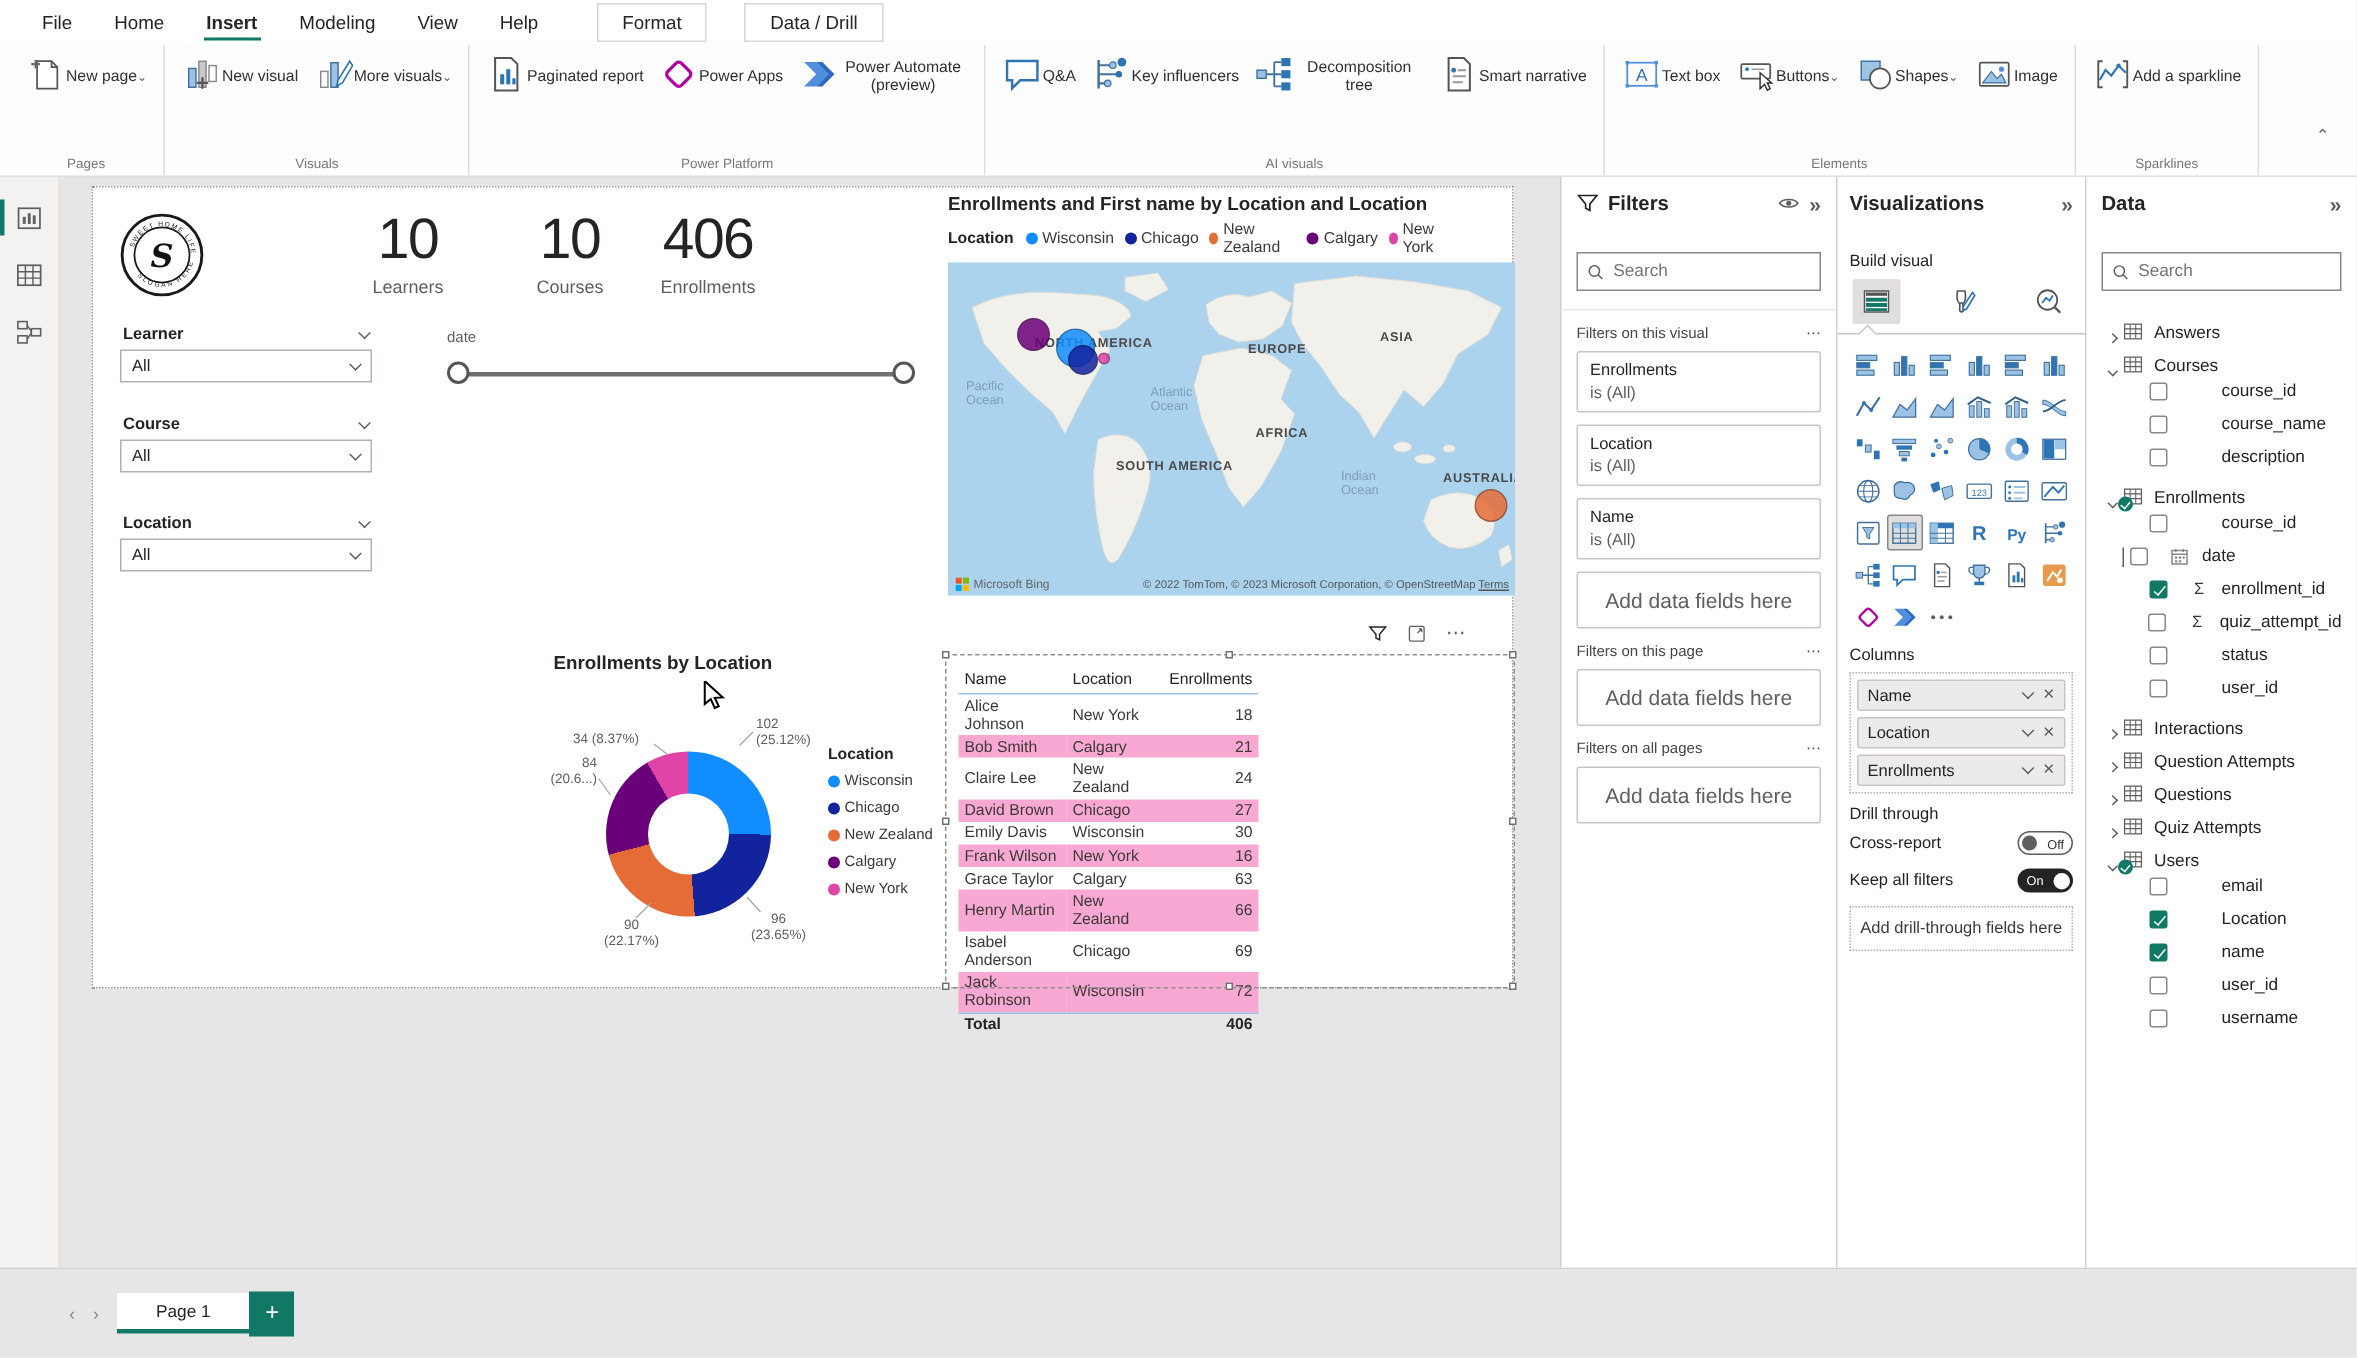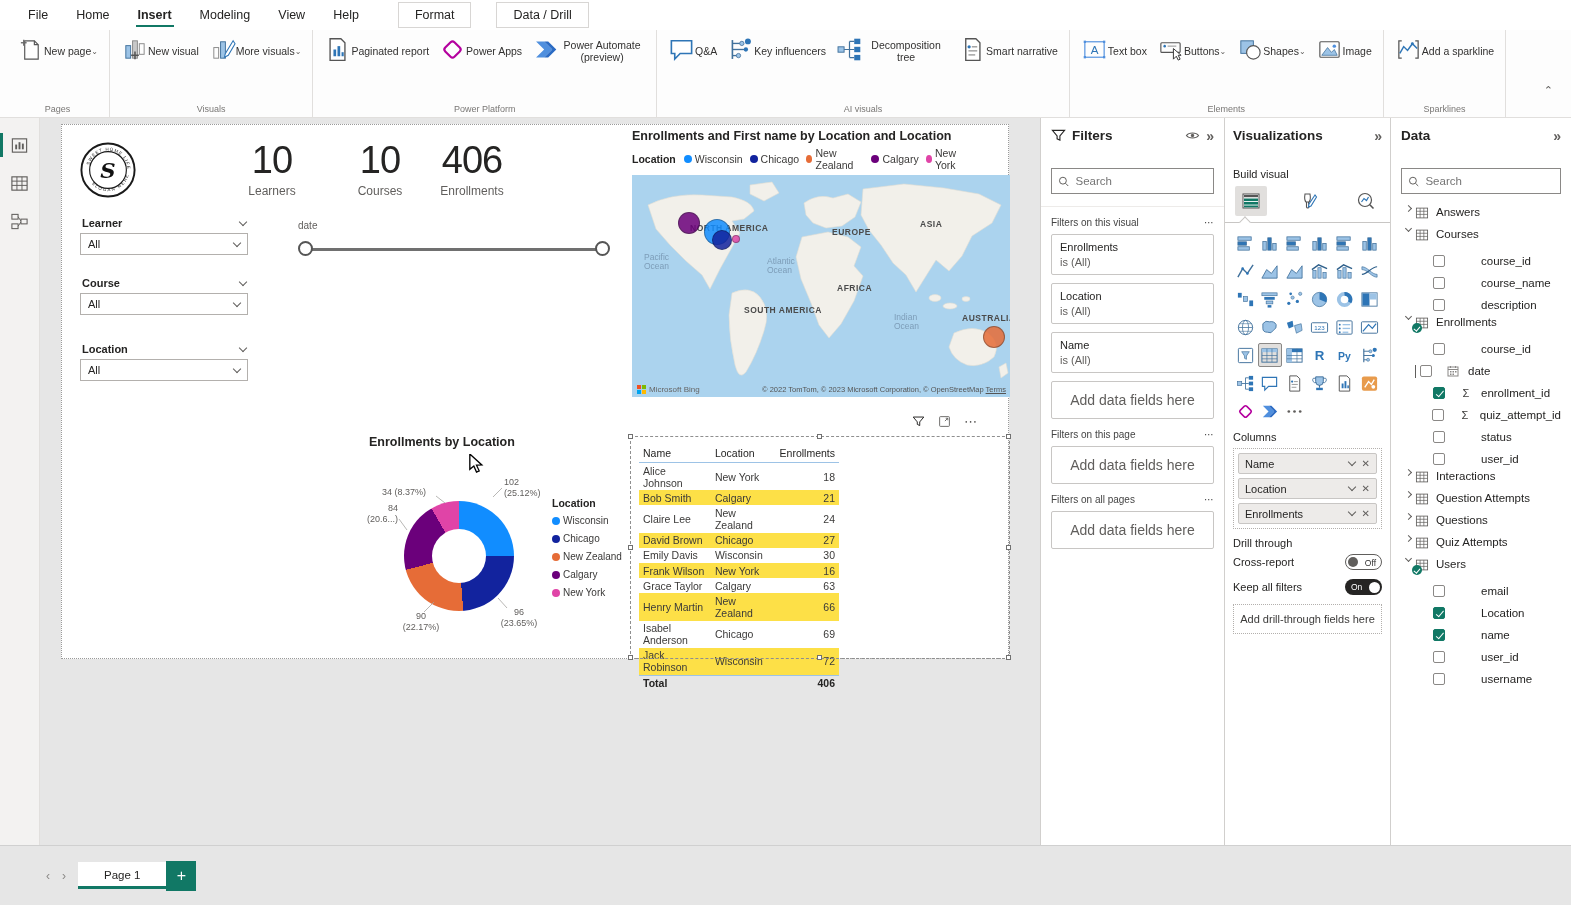--- a/index.html
+++ b/index.html
@@ -78,21 +78,21 @@
   .d-legend { position:absolute; left:200px; top:62px; font-size:10px; }
   .d-legend .lt { font-weight:bold; font-size:10.5px; margin-bottom:6px; }
   .d-legend .leg-item { margin-bottom:7px; }
 
   
   .tablevis { position:absolute; left:577px; top:320px; width:200px; }
   .pbit { width:100%; border-collapse:collapse; font-size:10.5px; }
   .pbit th { text-align:left; font-weight:normal; color:#252423; border-bottom:1px solid #9dc3e6; padding:2px 4px 3px; }
   .pbit td { padding:1.6px 4px; color:#3b3a39; }
   .pbit th.num,.pbit td.num { text-align:right; }
-  .pbit tr.alt td { background:#fde047; }
+  .pbit tr.alt td { background:#f9a8d4; }
   .pbit tr.total td { font-weight:bold; color:#252423; border-top:1px solid #9dc3e6; }
 
   
   .selframe { position:absolute; left:568px; top:311px; width:380px; height:223px; border:1px dashed #8f8f8f; pointer-events:none; }
   .hdl { position:absolute; width:5px; height:5px; background:#fff; border:1px solid #707070; }
   .vis-toolbar { position:absolute; left:872px; top:296px; display:flex; gap:13px; align-items:center; color:#605e5c; }
   .vis-toolbar svg { width:13px; height:13px; }
 
   
   .cursor { position:absolute; left:428px; top:336px; z-index:40; }
@@ -136,21 +136,21 @@
   .tgl { width:37px; height:16px; border-radius:9px; position:relative; font-size:8.5px; }
   .tgl.off { border:1px solid #605e5c; color:#323130; background:#fff; }
   .tgl.off .knob { position:absolute; left:2px; top:2px; width:10px; height:10px; border-radius:50%; background:#605e5c; }
   .tgl.off .t { position:absolute; right:5px; top:2.5px; }
   .tgl.on { background:#252423; color:#fff; }
   .tgl.on .knob { position:absolute; right:2px; top:2.5px; width:11px; height:11px; border-radius:50%; background:#fff; }
   .tgl.on .t { position:absolute; left:6px; top:2.5px; }
   .adddrill { border:1px dotted #b3b0ad; padding:8px 2px; text-align:center; font-size:11px; color:#3b3a39; }
 
   
-  .tree-row { display:flex; align-items:flex-start; height:22px; cursor:pointer; }
+  .tree-row { display:flex; align-items:flex-end; height:22px; cursor:pointer; }
   .tree-row .exp { width:14px; display:flex; justify-content:center; }
   .chev-r { width:5px; height:5px; border-right:1.2px solid #605e5c; border-bottom:1.2px solid #605e5c; transform:rotate(-45deg); }
   .chev-dn { width:5px; height:5px; border-right:1.2px solid #605e5c; border-bottom:1.2px solid #605e5c; transform:rotate(45deg); margin-top:-2px; }
   .tico { position:relative; width:16px; height:14px; margin-right:5px; }
   .tico svg { width:14px; height:14px; }
   .badge { position:absolute; left:-3px; bottom:-3px; width:10px; height:10px; background:#117865; border-radius:50%; }
   .badge:after { content:""; position:absolute; left:3px; top:1.5px; width:2.5px; height:5px; border-right:1.3px solid #fff; border-bottom:1.3px solid #fff; transform:rotate(40deg); }
   .tlabel { font-size:11.5px; color:#252423; }
   .field-row { display:flex; align-items:center; height:22px; padding-left:14px; cursor:pointer; }
   .cb { width:12px; height:12px; border:1px solid #8a8886; border-radius:2px; margin:0 6px 0 4px; position:relative; background:#fff; flex:none; }

